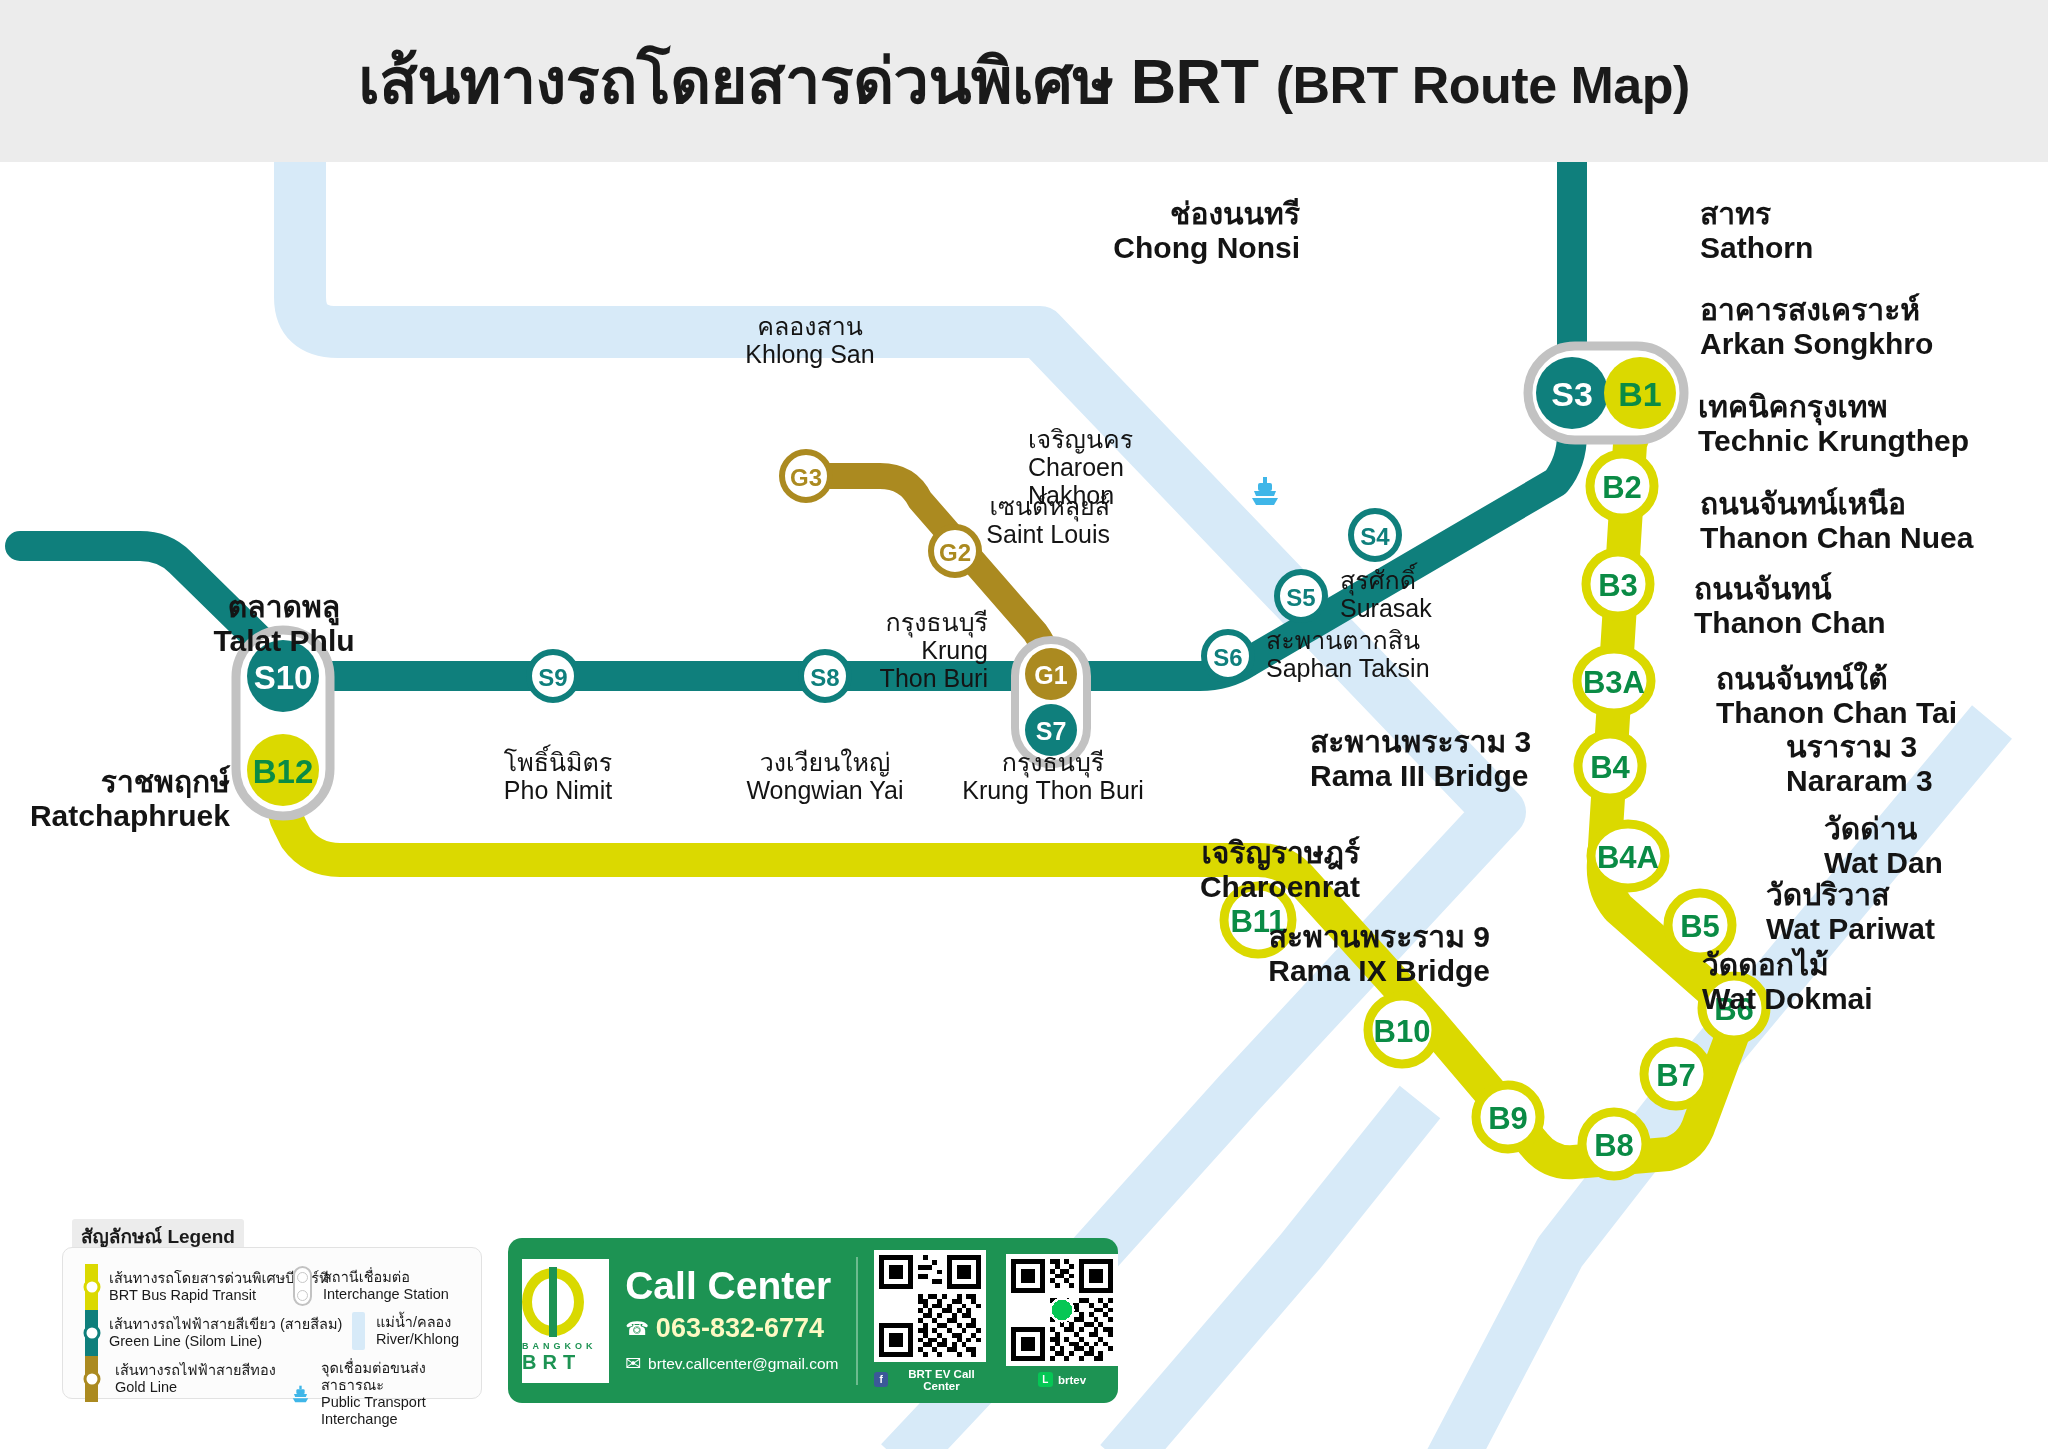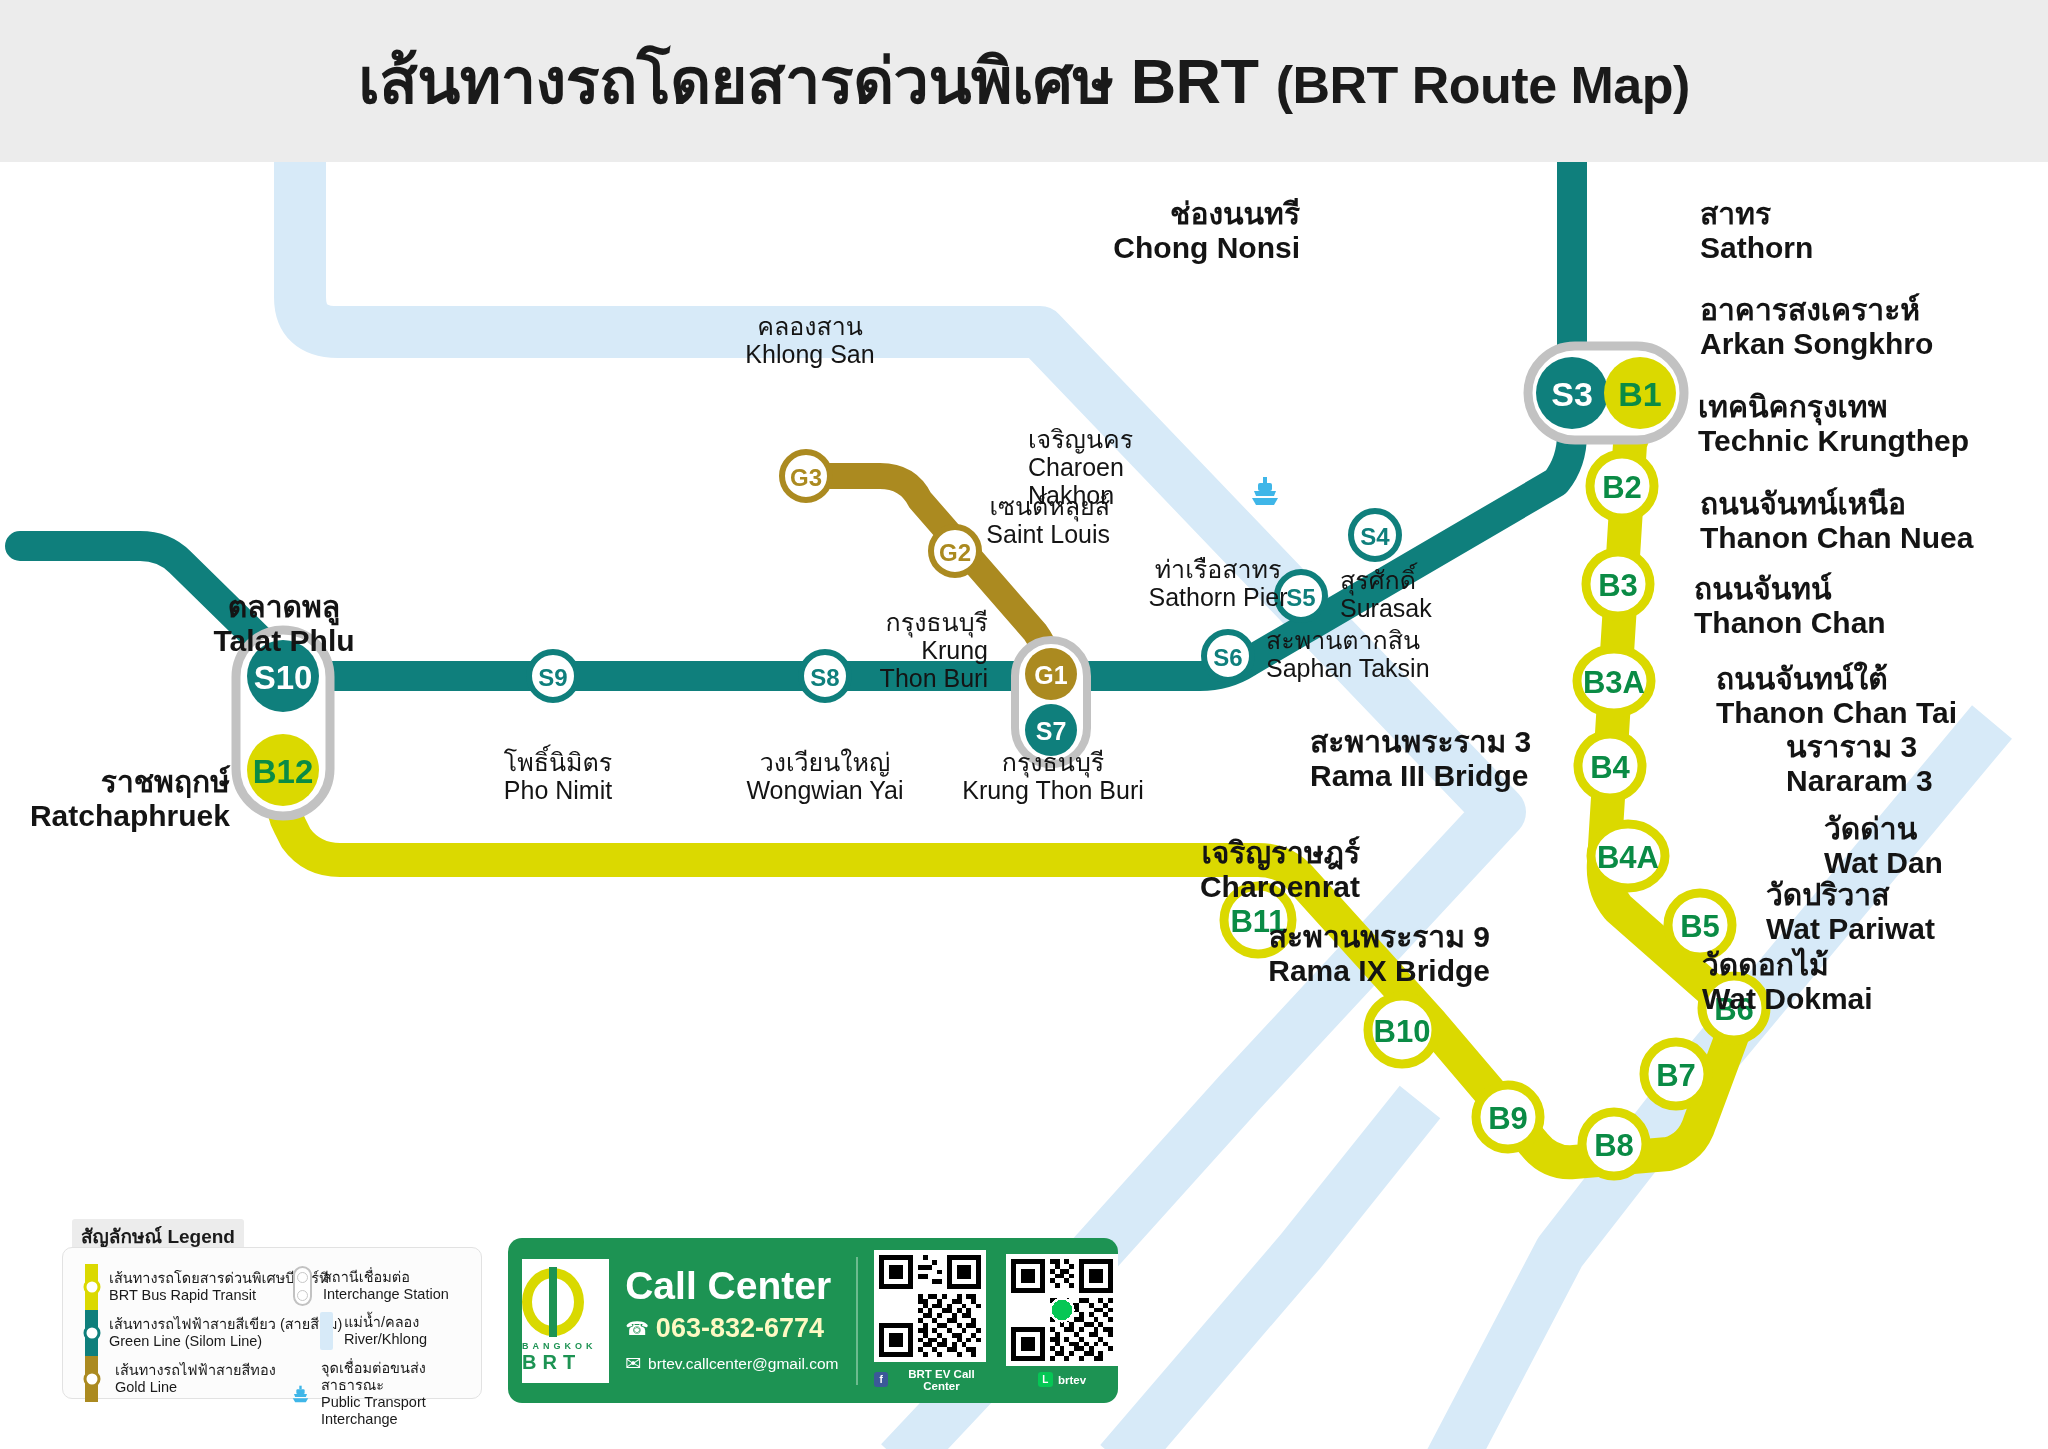--- a/index.html
+++ b/index.html
@@ -356,24 +356,20 @@
     <span class="th">เจริญนคร</span>
     <span class="en">Charoen</span>
     <span class="en">Nakhon</span>
   </div>
 
   <div class="lbl c sml" style="left:690px; top:312px; width:240px;">
     <span class="th">คลองสาน</span>
     <span class="en">Khlong San</span>
   </div>
 
-  <div class="lbl c sml" style="left:1100px; top:555px; width:236px;">
-    <span class="th">ท่าเรือสาทร</span>
-    <span class="en">Sathorn Pier</span>
-  </div>
 
   <div id="legend-title">
     <span>สัญลักษณ์</span>
     <span>Legend</span>
   </div>
   <div id="legend">
 
     <div class="lg-row" style="left:22px; top:16px;">
       <div class="swatch" style="background:#dbd900;">
         <div class="dot" style="border:3px solid #dbd900;"></div>
@@ -408,21 +404,21 @@
       <div class="ixsw">
           <i></i>
           <i></i>
         </div>
       <div class="lg-txt">
         <span class="th">สถานีเชื่อมต่อ</span>
         <span class="en">Interchange Station</span>
       </div>
     </div>
 
-    <div class="lg-row" style="left:216px; top:64px;padding-left:41px;">
+    <div class="lg-row" style="left:248px; top:64px;padding-left:41px;">
       <div class="riversw"></div>
       <div class="lg-txt">
         <span class="th">แม่น้ำ/คลอง</span>
         <span class="en">River/Khlong</span>
       </div>
     </div>
 
     <div class="lg-row" style="left:228px; top:112px;">
       <svg width="22" height="26" viewBox="-16 -18 32 34">
         <use href="#ferryG"></use>

